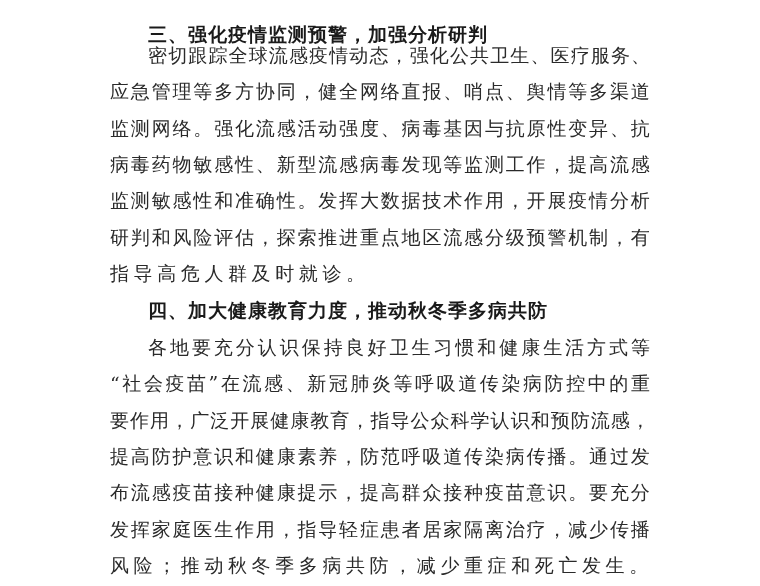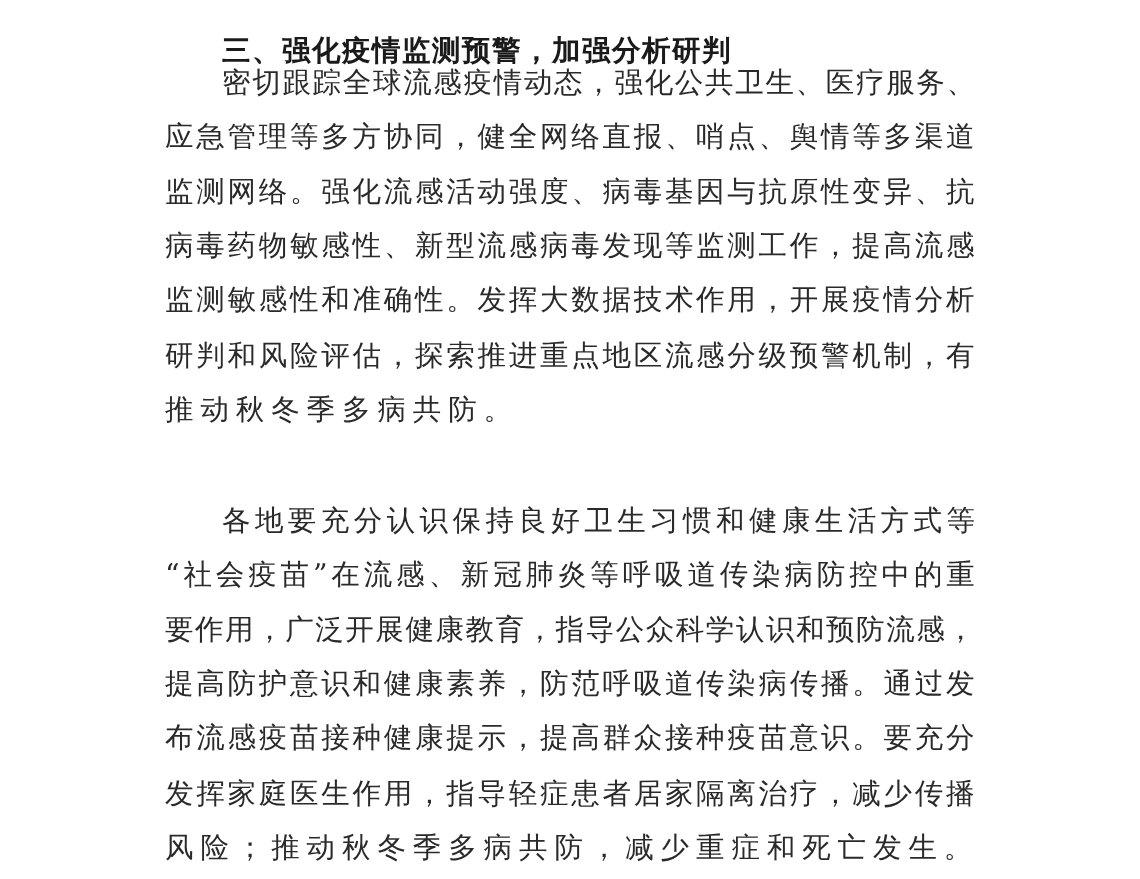--- a/index.html
+++ b/index.html
@@ -207,22 +207,23 @@
       <span>感</span>
       <span>分</span>
       <span>级</span>
       <span>预</span>
       <span>警</span>
       <span>机</span>
       <span>制</span>
       <span>，</span>
       <span>有</span>
     </div>
-  <div class="line body-line last-line" style="top:255px;">推动秋冬季多病共防。</div>
-
+  <div class="line body-line last-line" style="top:255px;">指导高危人群及时就诊。</div>
+
+  <div class="line heading" style="top:292px;">四、加大健康教育力度，推动秋冬季多病共防</div>
 
   <div class="line body-line indent" style="top: 329px; display: flex; justify-content: space-between;">
       <span>各</span>
       <span>地</span>
       <span>要</span>
       <span>充</span>
       <span>分</span>
       <span>认</span>
       <span>识</span>
       <span>保</span>

